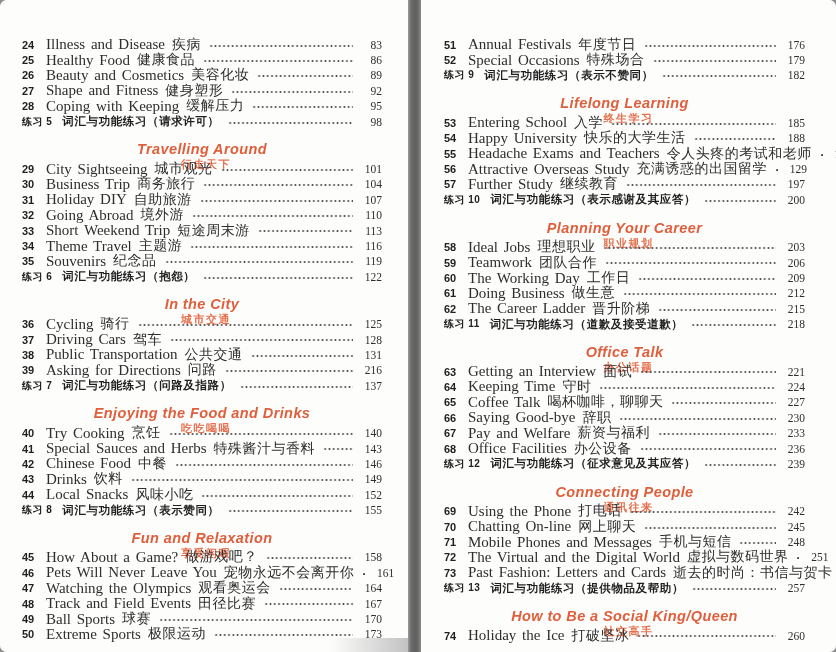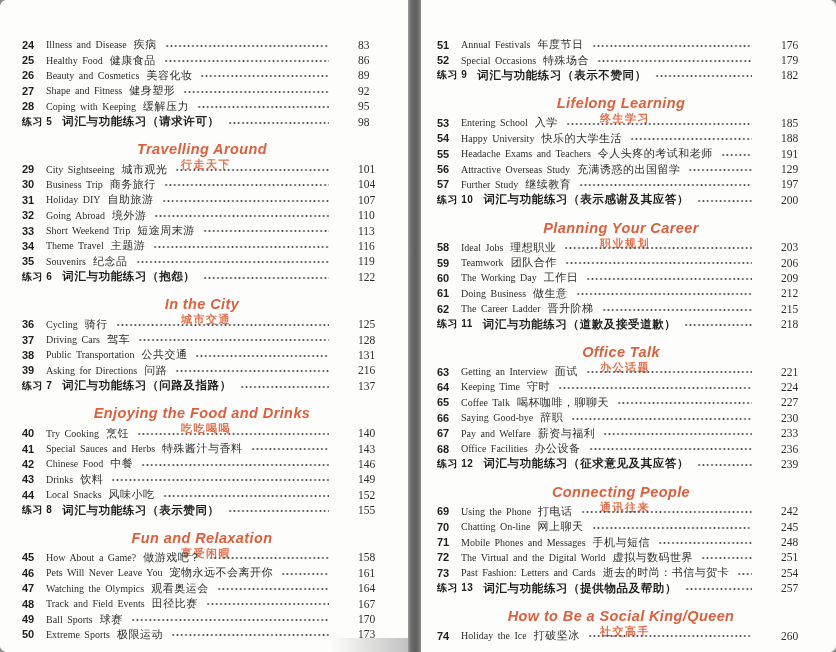--- a/index.html
+++ b/index.html
@@ -19,21 +19,21 @@
     box-shadow: inset 0 0 8px rgba(0,0,0,0.18);
   }
   .page {
     position: relative;
     box-sizing: border-box;
     background: var(--page_bg, #fdfdfc);
     padding-top: 37px;
     height: 652px;
   }
   .page-left  { width: 408px; padding-left: 22px; padding-right: 26px; }
-  .page-right { width: 415px; padding-left: 16px; padding-right: 31px; }
+  .page-right { width: 415px; padding-left: 23px; padding-right: 31px; }
   .page-left::after {
     content: '';
     position: absolute; right: 0; bottom: 0;
     width: 78px; height: 14px;
     background: linear-gradient(to left, #c2c2c2, rgba(194,194,194,0));
   }
   .gutter {
     width: 13px; height: 652px; flex: none;
     background: linear-gradient(90deg, #9d9d9d 0%, #6e6e6e 22%, #5f5f5f 55%, #6a6a6a 78%, #8f8f8f 100%);
   }
@@ -60,44 +60,43 @@
     height: 15.4px;
     white-space: nowrap;
   }
   .row .no {
     flex: none; width: 24px;
     font-weight: 700; font-size: 11px;
     color: var(--ink_bold, #1f1f1f);
   }
   .row .en {
     font-family: "Liberation Serif", serif;
-    font-size: 10px; word-spacing: 2px;
+    font-size: 15px; word-spacing: 2px;
     color: var(--ink, #2e2e2e);
   }
   .row .zh {
     margin-left: 7px;
-    font-size: 11px; letter-spacing: 0.5px;
+    font-size: 14px; letter-spacing: 0.5px;
     color: var(--ink, #2e2e2e);
     font-family: Liberation Sans, sans-serif;
   }
   .row .leader {
     flex: 1 1 auto; min-width: 3px;
     align-self: stretch;
     margin: 0 5px 0 8px;
     background-image: radial-gradient(circle, #4d4d4d 0.8px, rgba(0,0,0,0) 1.15px);
     background-size: 4.3px 4.3px;
     background-repeat: repeat-x;
     background-position: 0 calc(50% + 1px);
   }
   .row .pg {
-    flex: none; min-width: 24px; 
+    flex: none; min-width: 24px; text-align: right;
     font-family: "Liberation Serif", serif;
     font-size: 11.5px;
     color: var(--ink, #2b2b2b);
-    margin-left: 24px;
   }
   .row.exercise .no {
     width: auto; margin-right: 10px;
     font-size: 10px; letter-spacing: 0.5px;
     font-family: "Liberation Sans", sans-serif;
     color: var(--ink_bold, #1c1c1c);
   }
   .row.exercise .zh {
     margin-left: 0; font-weight: 700; font-size: 11.5px;
     font-family: "Liberation Sans", sans-serif;

